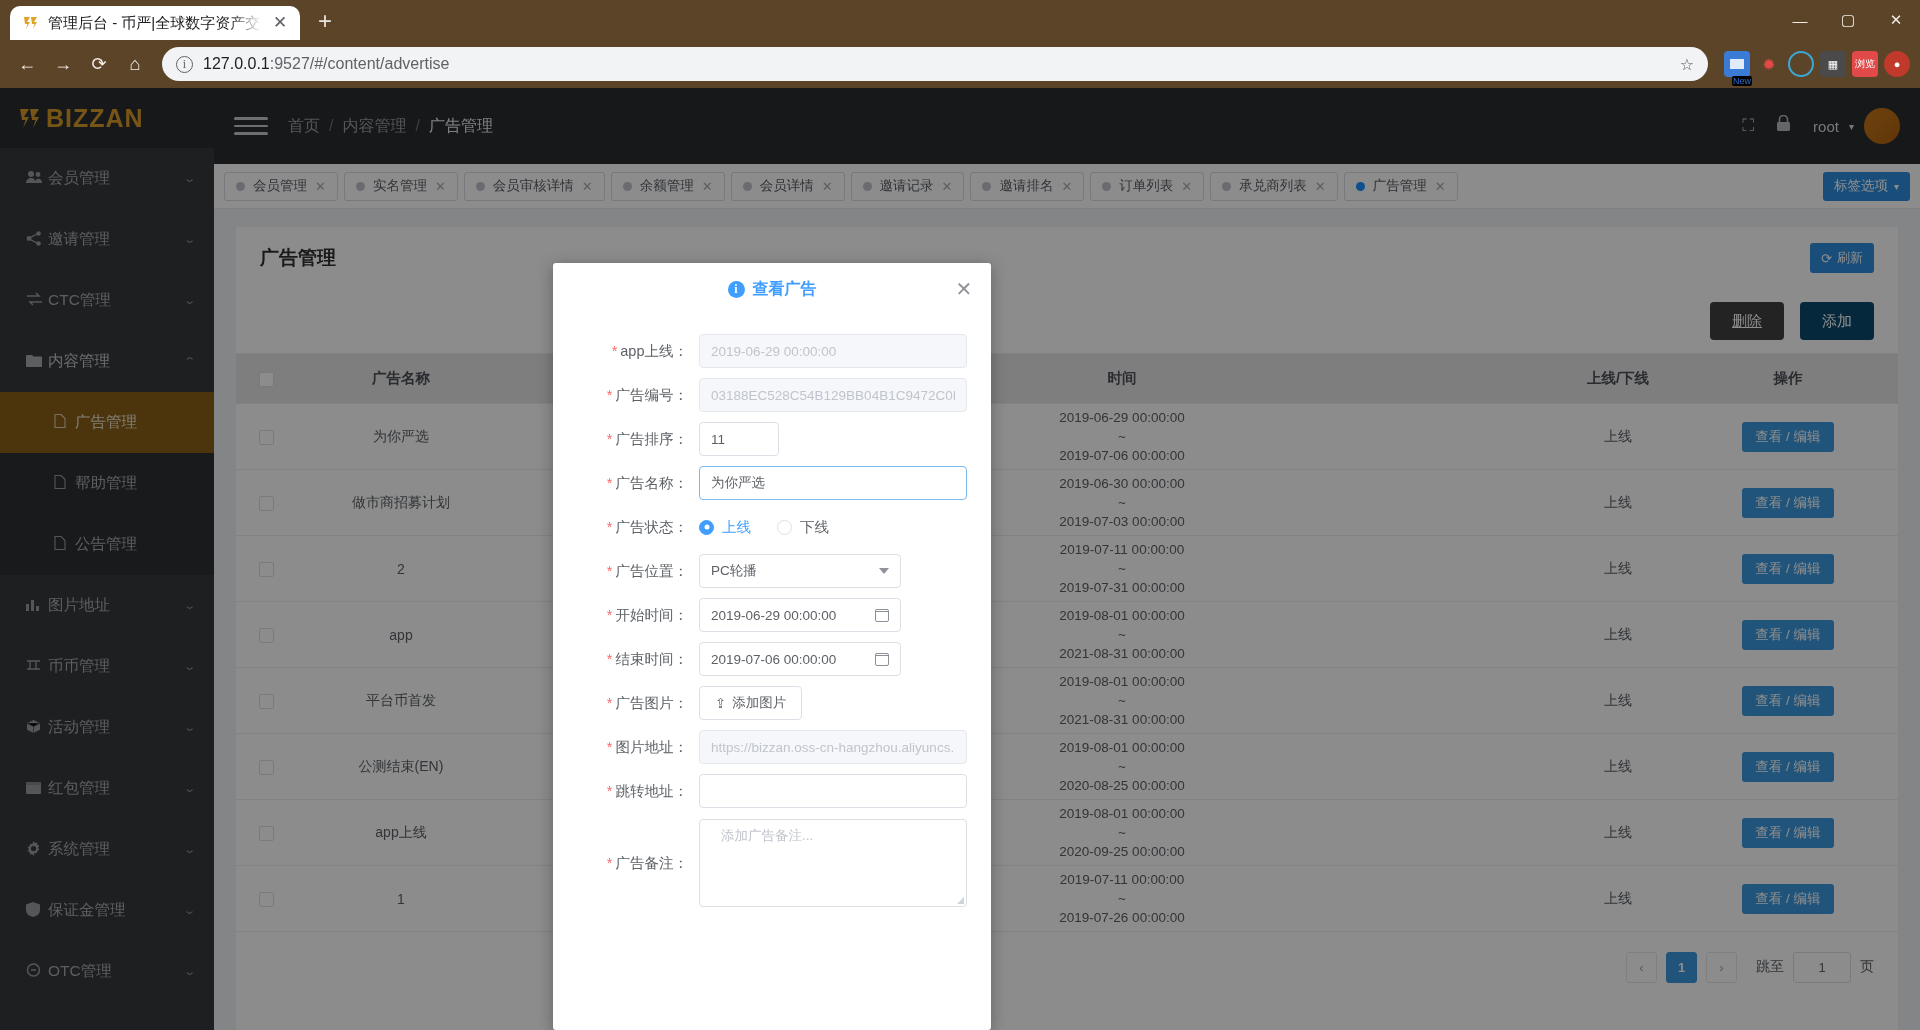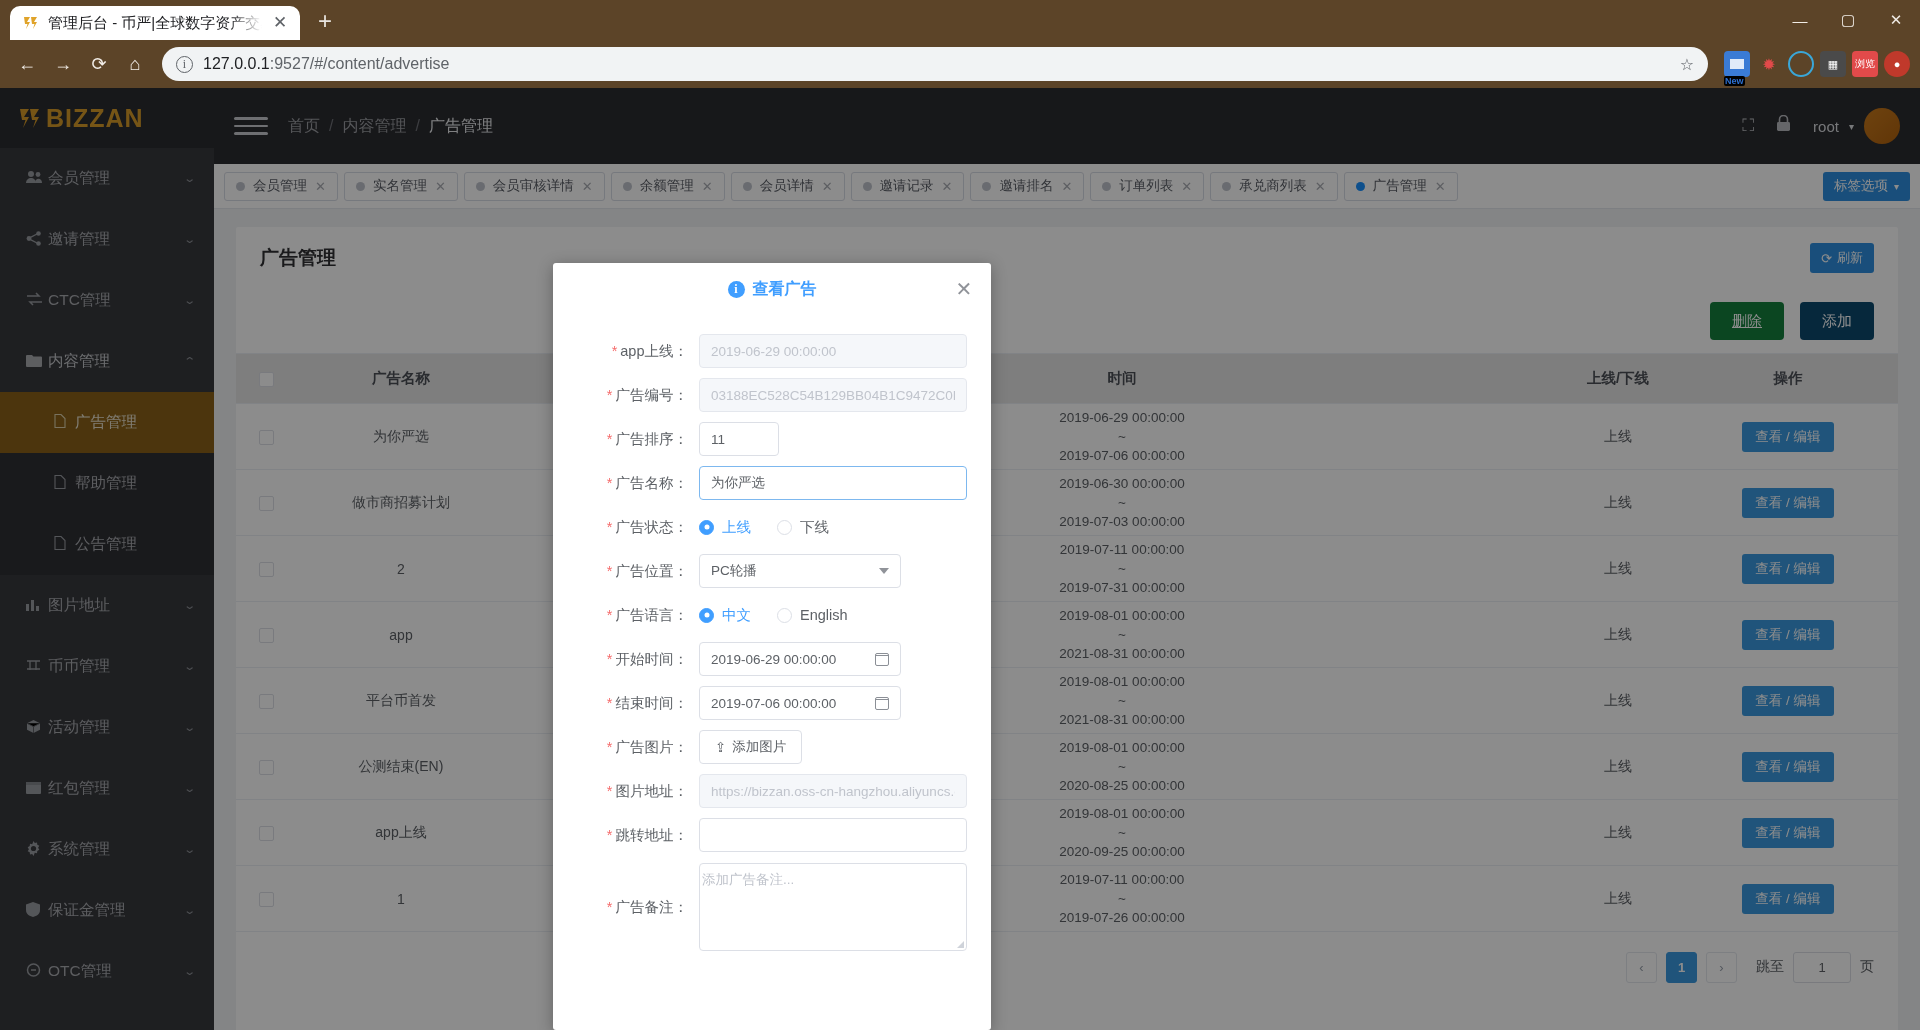--- a/index.html
+++ b/index.html
@@ -90,21 +90,21 @@
   
   #content { flex: 1; padding: 18px 22px 0 22px; overflow: hidden; }
   #card { background: #fff; min-height: 810px; border-radius: 2px; padding: 0 0 0 0; }
   #card-head { height: 62px; display: flex; align-items: center; padding: 0 24px; }
   #page-title { font-size: 19px; color: #303133; font-weight: bold; }
   #refresh-btn { margin-left: auto; background: #2e8fe0; color: #fff; border-radius: 3px; height: 30px; padding: 0 11px;
     font-size: 13px; display: flex; align-items: center; gap: 5px; cursor: pointer; }
   #btnbar { height: 64px; display: flex; align-items: center; justify-content: flex-end; gap: 16px; padding: 0 24px; }
   .abtn { height: 38px; min-width: 74px; border-radius: 4px; color: #fff; font-size: 15px;
     display: flex; align-items: center; justify-content: center; cursor: pointer; }
-  .abtn.del { background: #15803d; text-decoration: underline; }
+  .abtn.del { background: #404040; text-decoration: underline; }
   .abtn.add { background: #0c4a6e; }
 
   table { width: 100%; border-collapse: collapse; table-layout: fixed; }
   thead th { height: 50px; background: #e5e5e5; color: #4b4f56; font-size: 14.5px; font-weight: bold;
     border-top: 1px solid #ebeef5; border-bottom: 1px solid #ebeef5; text-align: center; }
   tbody td { height: 52px; border-bottom: 1px solid #ebeef5; text-align: center; font-size: 14px; color: #5d6166; padding: 4px 6px; }
   .cbx { width: 15px; height: 15px; border: 1px solid #dcdfe6; border-radius: 2px; display: inline-block; background: #fff; cursor: pointer; vertical-align: middle; }
   .timecell { line-height: 19px; font-size: 13.5px; white-space: nowrap; }
   .opbtn { display: inline-flex; align-items: center; justify-content: center; height: 30px; padding: 0 13px;
     background: #3b9ae0; color: #fff; font-size: 13.5px; border-radius: 3px; cursor: pointer; }
@@ -149,21 +149,21 @@
   .dateinp .cal::before { content: ""; position: absolute; left: -1.4px; right: -1.4px; top: 1.4px; height: 1.4px; background: #8b8f96; }
   .radios { display: flex; align-items: center; gap: 26px; }
   .radio { display: flex; align-items: center; gap: 8px; font-size: 14.5px; color: #5d6166; cursor: pointer; }
   .rdot { width: 15px; height: 15px; border-radius: 50%; border: 1.5px solid #dcdfe6; background: #fff; position: relative; }
   .radio.on .rdot { border-color: #409eff; background: #409eff; }
   .radio.on .rdot::after { content: ""; position: absolute; left: 50%; top: 50%; width: 5px; height: 5px; background: #fff;
     border-radius: 50%; transform: translate(-50%,-50%); }
   .radio.on span { color: #409eff; }
   #upbtn { height: 34px; border: 1px solid #dcdfe6; border-radius: 4px; display: inline-flex; align-items: center;
     gap: 6px; padding: 0 15px; font-size: 13.5px; color: #5d6166; cursor: pointer; }
-  .tarea { height: 88px; border: 1px solid #dcdfe6; border-radius: 4px; padding: 7px 2px; font-size: 13.5px;
+  .tarea { height: 88px; border: 1px solid #dcdfe6; border-radius: 4px; padding: 7px 21px; font-size: 13.5px;
     color: #c0c4cc; position: relative; }
   .tarea::after { content: ""; position: absolute; right: 2px; bottom: 2px; width: 0; height: 0;
     border-left: 7px solid transparent; border-bottom: 7px solid #cfd3da; }
 </style>
 </head>
 <body>
 
 <div id="browser-chrome">
   <div id="tabstrip">
     <div class="btab">
@@ -191,21 +191,21 @@
     <div id="omnibox">
       <span id="omni-info">i</span>
       <span id="omni-url"><span>127.0.0.1</span><span class="dim">:9527/#/content/advertise</span></span>
       <span id="omni-star">☆</span>
     </div>
     <div id="ext-icons">
       <div class="ext" style="background:#3a7bd5;">
         <svg width="16" height="16" viewBox="0 0 16 16">
             <rect x="1" y="3" width="14" height="10" fill="#fff" opacity=".85"></rect>
           </svg>
-        <span style="position:absolute;bottom:-9px;left:0;font-size:9px;color:#2d6fd0;background:#000000;border-radius:2px;padding:0 1px;font-weight:bold;">New</span>
+        <span style="position:absolute;bottom:-9px;left:8px;font-size:9px;color:#2d6fd0;background:#000000;border-radius:2px;padding:0 1px;">New</span>
       </div>
       <div class="ext" style="background:transparent;color:#e24a4a;font-size:16px;">✹</div>
       <div class="ext" style="border:2px solid #3aa7d8;border-radius:50%;"></div>
       <div class="ext" style="background:#4a4a4a;">▦</div>
       <div class="ext" style="background:#e24a4a;font-size:10px;">浏览</div>
       <div class="ext" style="background:#c0392b;border-radius:50%;">●</div>
     </div>
   </div>
 </div>
 
@@ -659,33 +659,20 @@
       <div class="frow">
         <div class="flabel"><span class="req">*</span><span>广告位置：</span></div>
         <div class="fctrl">
           <div class="sel">
               <span>PC轮播</span>
               <span class="car"></span>
             </div>
         </div>
       </div>
 
-      <div class="frow">
-        <div class="flabel"><span class="req">*</span><span>广告语言：</span></div>
-        <div class="fctrl radios">
-          <div class="radio on">
-              <span class="rdot"></span>
-              <span>中文</span>
-            </div>
-          <div class="radio">
-              <span class="rdot"></span>
-              <span>English</span>
-            </div>
-        </div>
-      </div>
 
       <div class="frow">
         <div class="flabel"><span class="req">*</span><span>开始时间：</span></div>
         <div class="fctrl">
           <div class="inp dateinp">
               <span>2019-06-29 00:00:00</span>
               <span class="cal"></span>
             </div>
         </div>
       </div>

